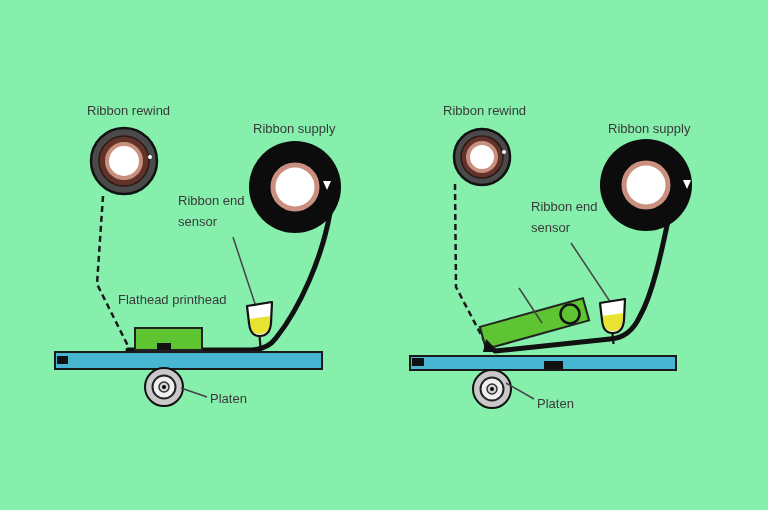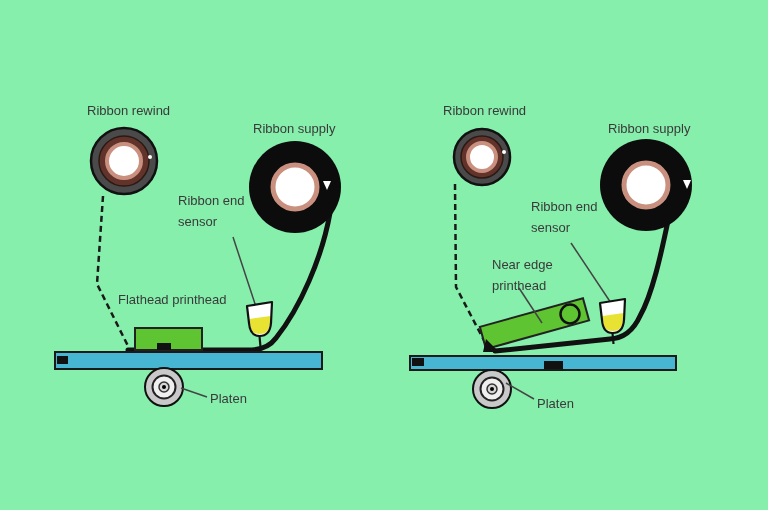--- a/index.html
+++ b/index.html
@@ -132,19 +132,15 @@
   </div>
   <div class="lbl" style="left:118px;top:292px">Flathead printhead</div>
   <div class="lbl" style="left:210px;top:391px">Platen</div>
 
   <div class="lbl" style="left:443px;top:103px">Ribbon rewind</div>
   <div class="lbl" style="left:608px;top:121px">Ribbon supply</div>
   <div class="lbl lbl2" style="left:531px;top:196px">
     <div>Ribbon end</div>
     <div>sensor</div>
   </div>
-  <div class="lbl lbl2" style="left:492px;top:254px">
-    <div>Near edge</div>
-    <div>printhead</div>
-  </div>
   <div class="lbl" style="left:537px;top:396px">Platen</div>
 
 </div>
 
 </body></html>

